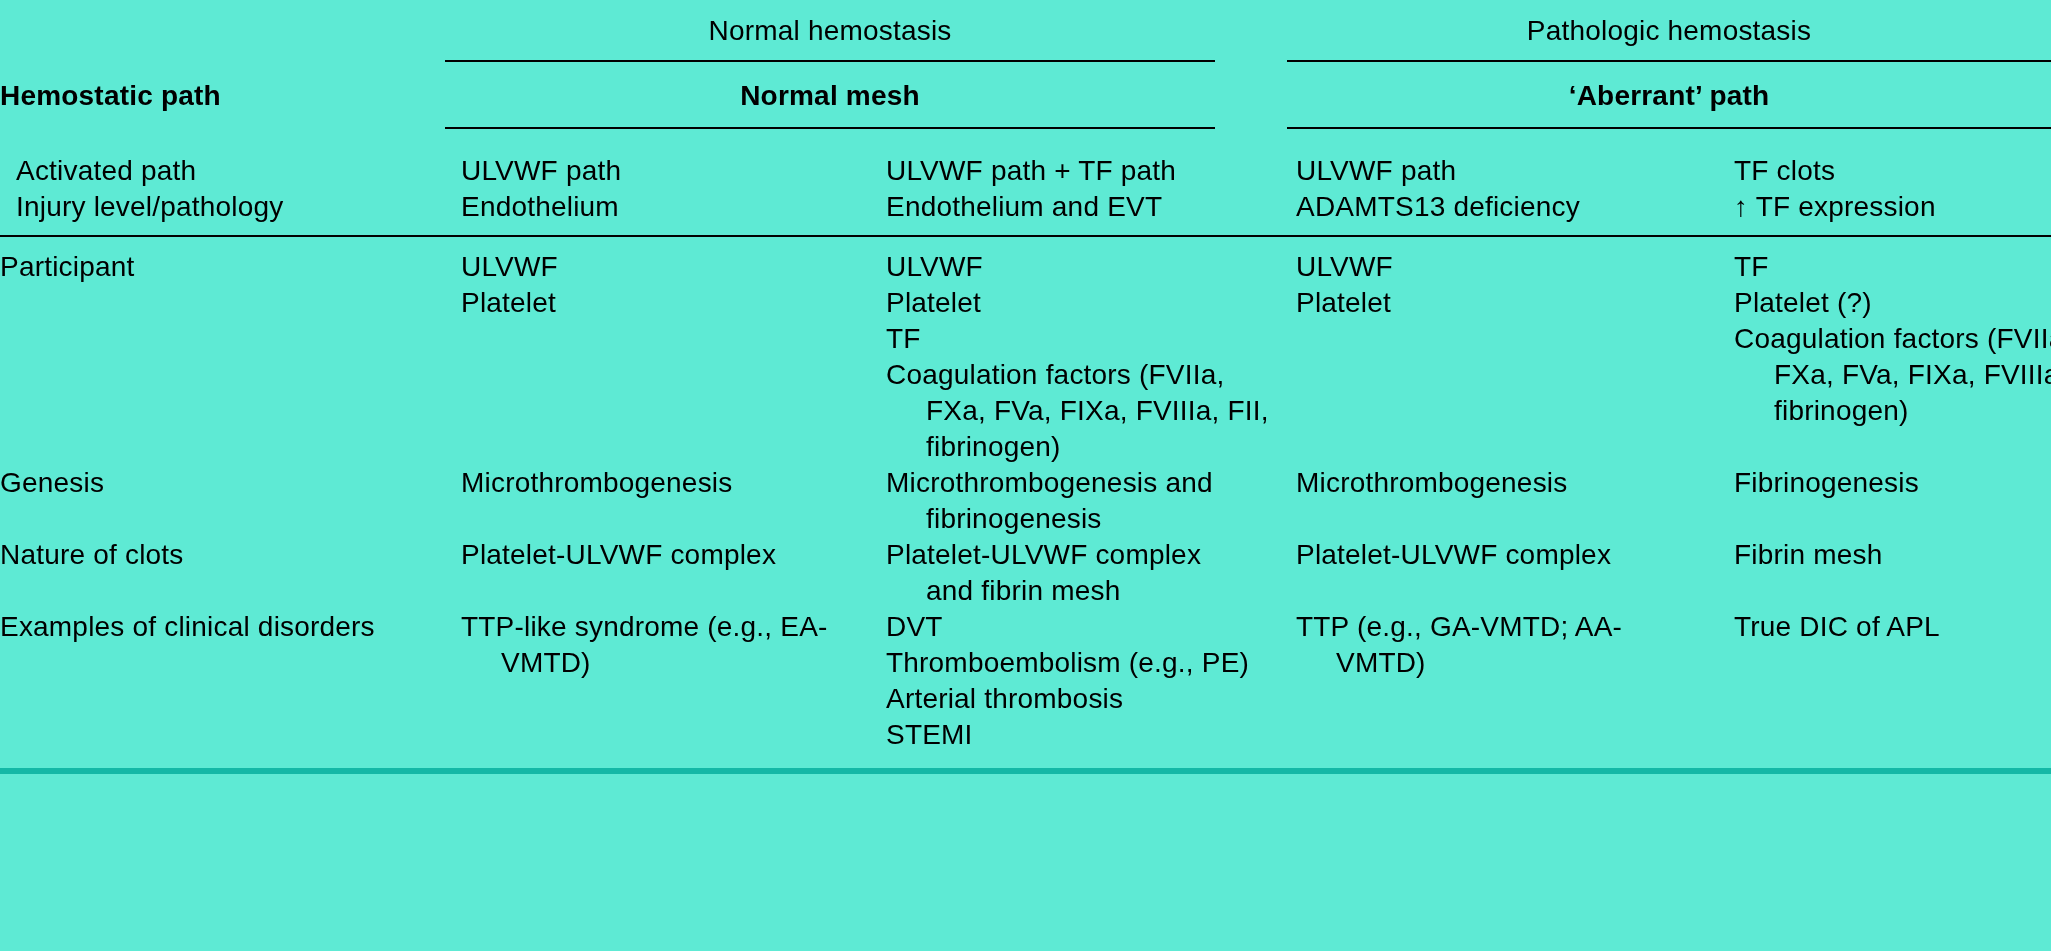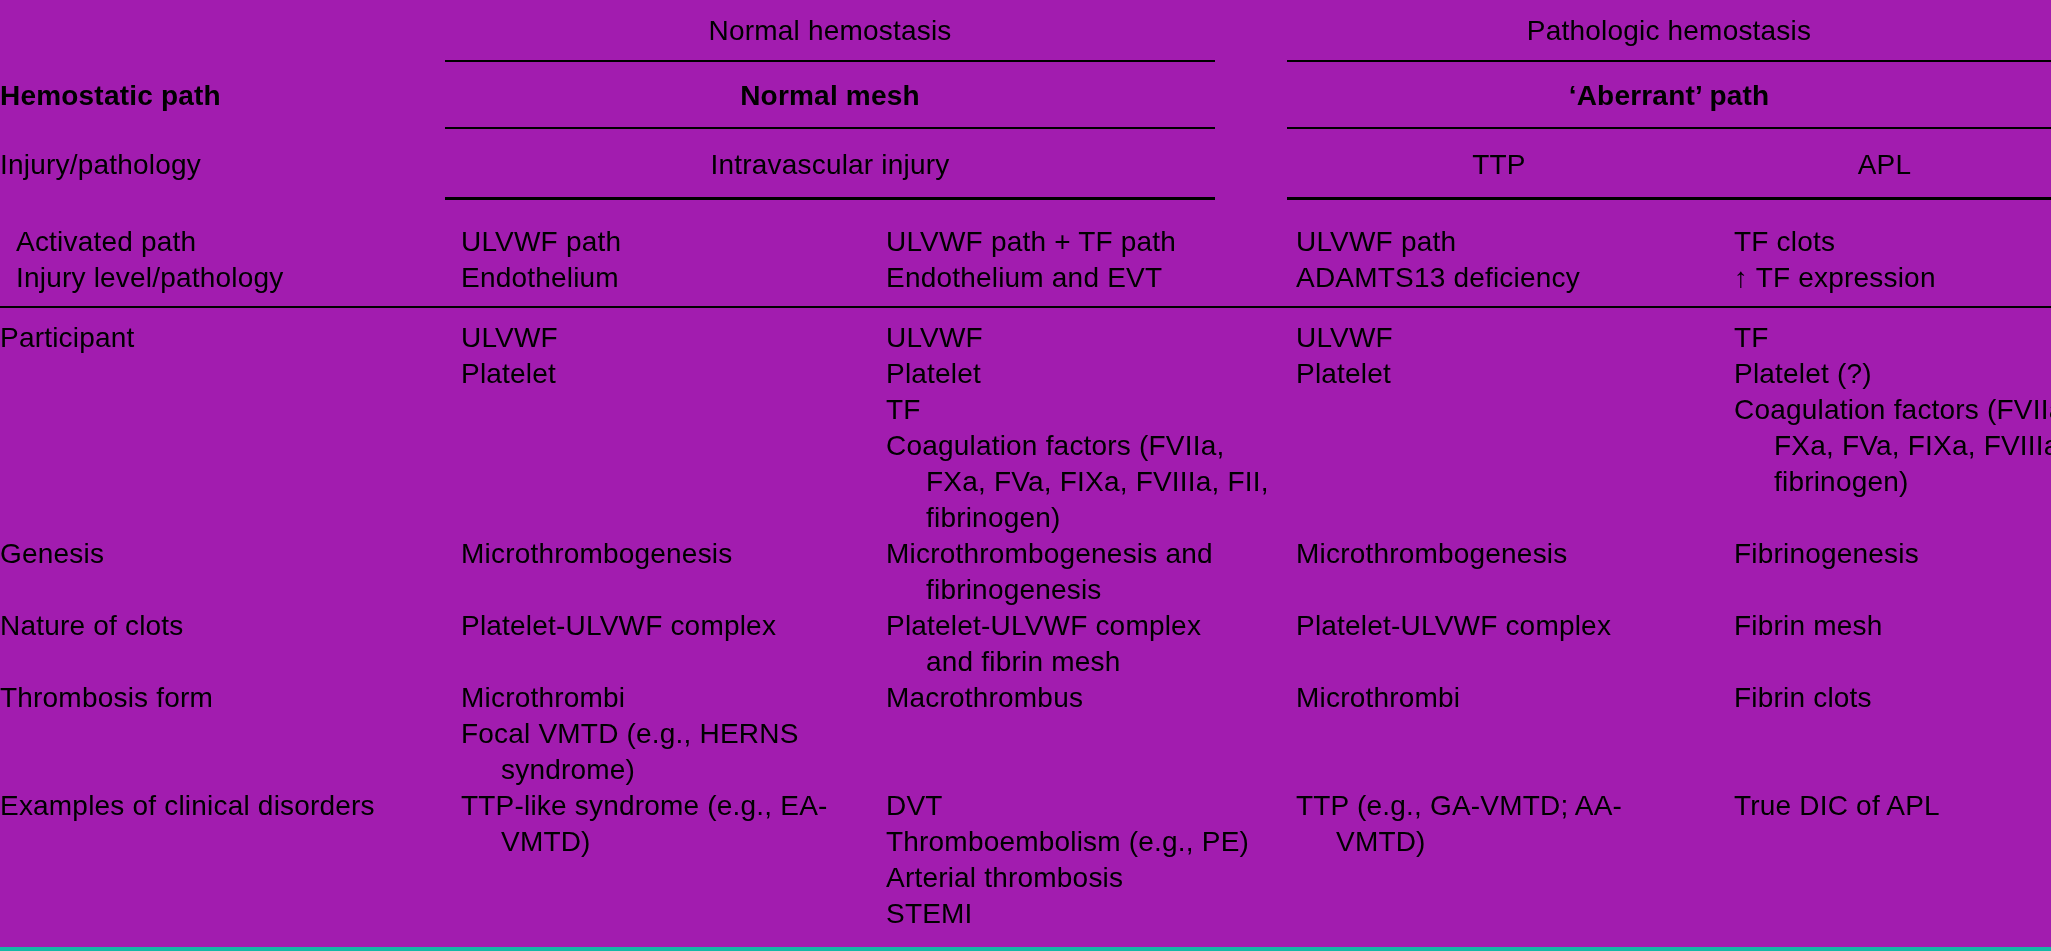--- a/index.html
+++ b/index.html
@@ -1,20 +1,20 @@
 <!DOCTYPE html>
 <html><head>
 <meta charset="utf-8">
 <style>
   html, body { margin: 0; padding: 0; background: #ffffff; }
   .canvas {
     position: relative;
     width: 2051px;
     height: 951px;
-    background: #a21caf;
+    background: #5eead4;
     color: #000000;
     font-family: "Liberation Sans", sans-serif;
     overflow: hidden;
   }
   table.htable {
     border-collapse: collapse;
     table-layout: fixed;
     width: 2051px;
   }
   table.htable td {
@@ -90,35 +90,20 @@
       <td colspan="2">
         <div class="ctr gutR">Normal mesh</div>
         <div class="rule-seg end-gut"></div>
       </td>
       <td colspan="2">
         <div class="ctr gutL">‘Aberrant’ path</div>
         <div class="rule-seg start-gut"></div>
       </td>
     </tr>
 
-    <tr class="r3">
-      <td class="stub">Injury/pathology</td>
-      <td colspan="2">
-        <div class="ctr gutR">Intravascular injury</div>
-        <div class="rule-seg end-gut"></div>
-      </td>
-      <td>
-        <div class="ctr">TTP</div>
-        <div class="rule-seg start-gut"></div>
-      </td>
-      <td>
-        <div class="ctr">APL</div>
-        <div class="rule-seg"></div>
-      </td>
-    </tr>
 
     <tr class="r4">
       <td class="stub">
         <span class="ln">Activated path</span>
         <span class="ln">Injury level/pathology</span>
       </td>
       <td>
         <span class="ln">ULVWF path</span>
         <span class="ln">Endothelium</span>
       </td>
@@ -190,37 +175,20 @@
         <span class="ln cont">and fibrin mesh</span>
       </td>
       <td>
         <span class="ln">Platelet-ULVWF complex</span>
       </td>
       <td>
         <span class="ln">Fibrin mesh</span>
       </td>
     </tr>
 
-    <tr>
-      <td class="stub">Thrombosis form</td>
-      <td>
-        <span class="ln">Microthrombi</span>
-        <span class="ln">Focal VMTD (e.g., HERNS</span>
-        <span class="ln cont">syndrome)</span>
-      </td>
-      <td>
-        <span class="ln">Macrothrombus</span>
-      </td>
-      <td>
-        <span class="ln">Microthrombi</span>
-      </td>
-      <td>
-        <span class="ln">Fibrin clots</span>
-      </td>
-    </tr>
 
     <tr class="blast">
       <td class="stub">Examples of clinical disorders</td>
       <td>
         <span class="ln">TTP-like syndrome (e.g., EA-</span>
         <span class="ln cont">VMTD)</span>
       </td>
       <td>
         <span class="ln">DVT</span>
         <span class="ln">Thromboembolism (e.g., PE)</span>

